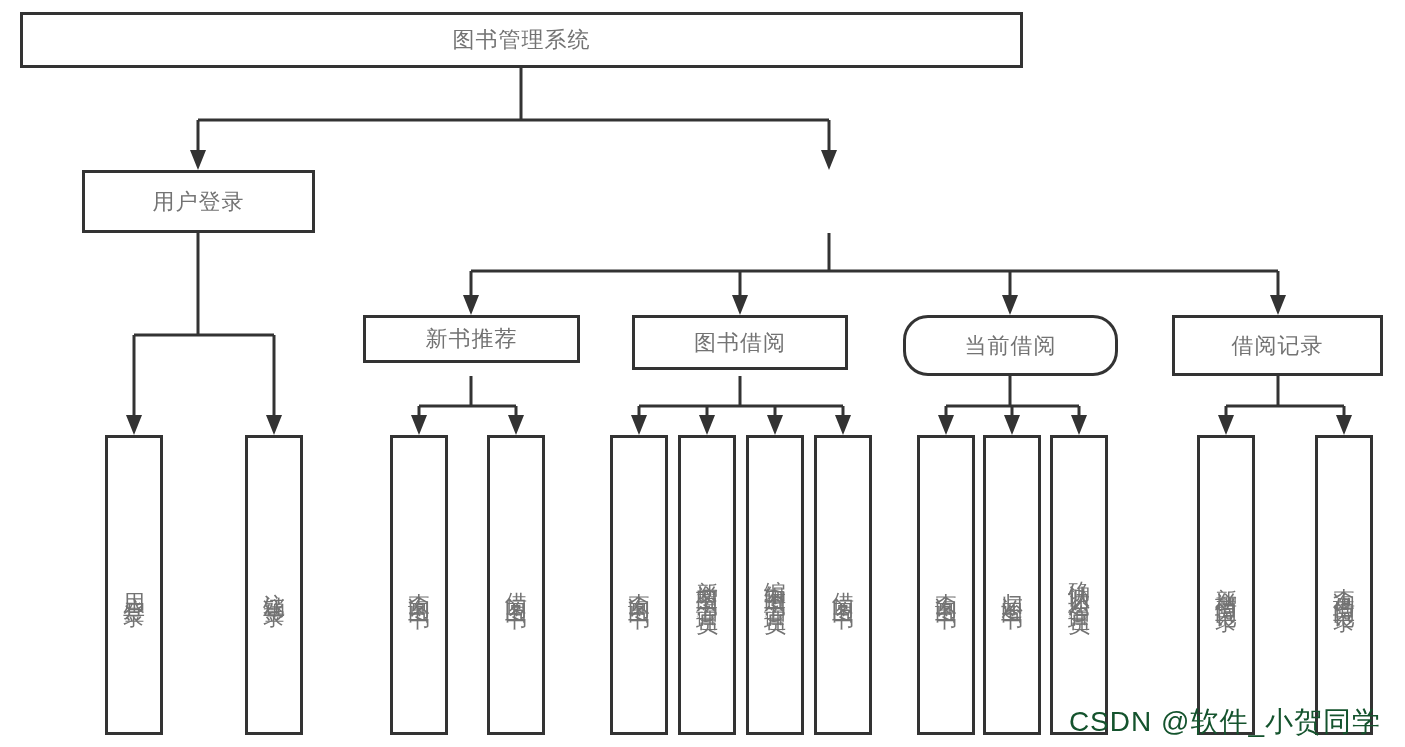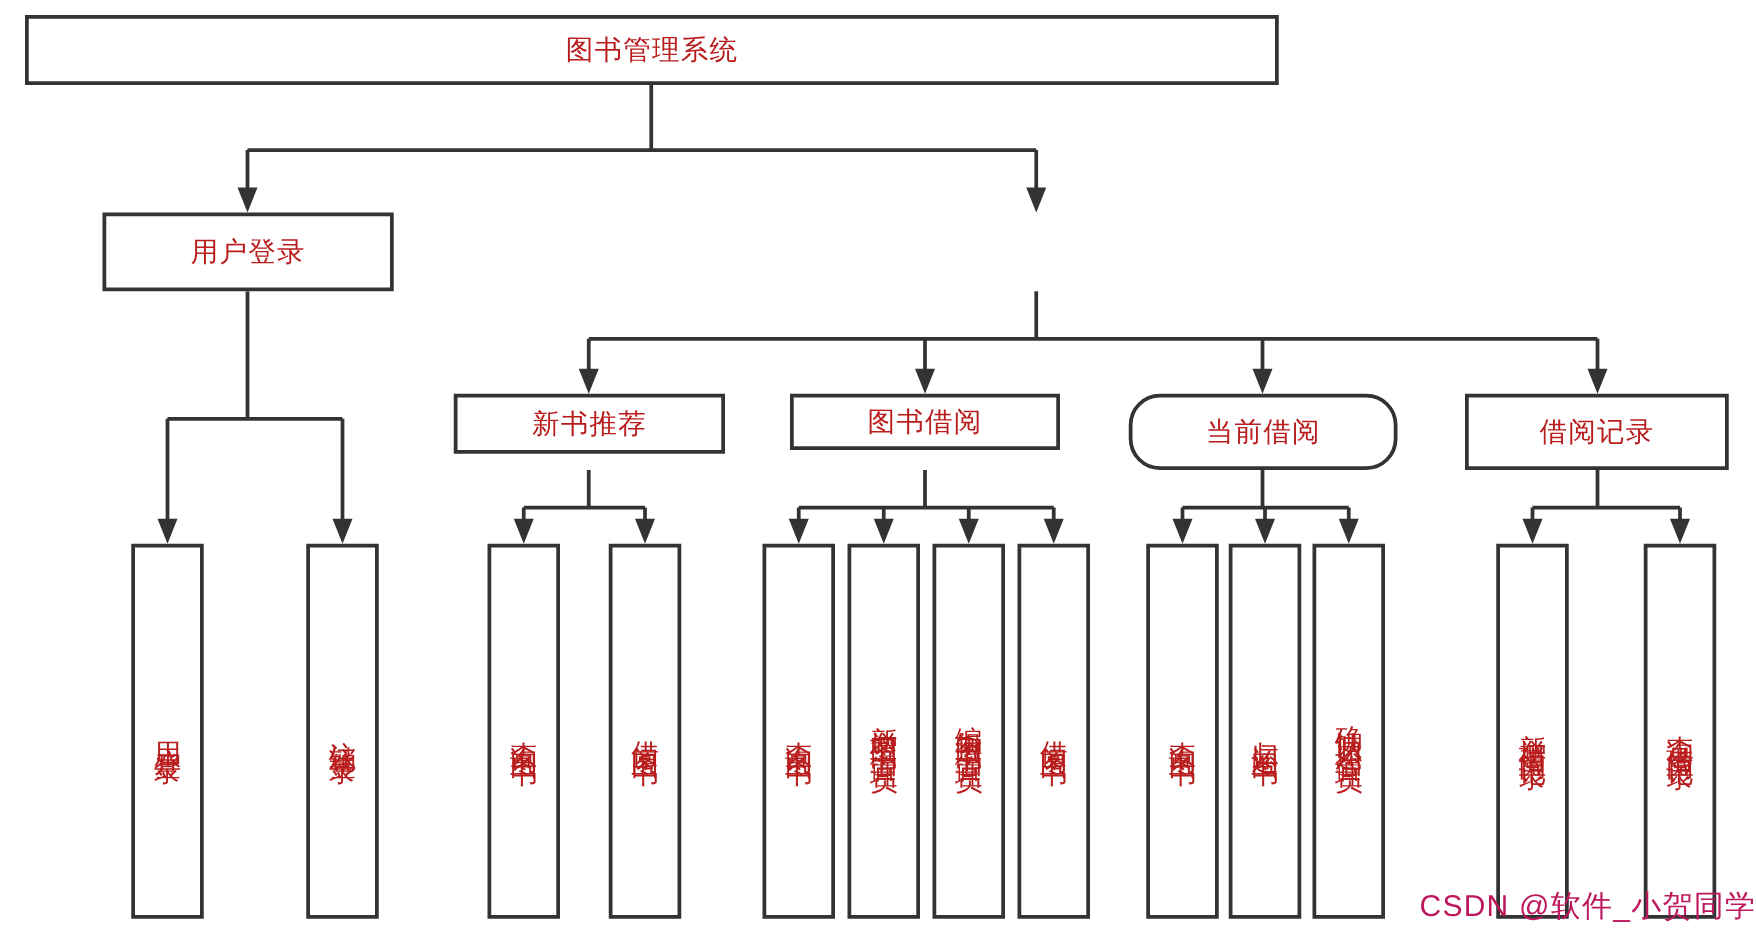--- a/index.html
+++ b/index.html
@@ -14,63 +14,63 @@
   #connectors {
     position: absolute;
     left: 0; top: 0;
     width: 1405px; height: 747px;
   }
   .node {
     position: absolute;
     box-sizing: border-box;
     border: 3px solid #333333;
     background: #ffffff;
-    color: #b91c1c;
+    color: #737373;
     font-size: 22px;
     display: flex;
     align-items: center;
     justify-content: center;
     text-align: center;
     letter-spacing: 1px;
   }
   .node.leaf {
     top: 435px;
     width: 58px;
     height: 300px;
     writing-mode: vertical-rl;
     letter-spacing: 0.22em;
     line-height: 1;
     font-size: 22px;
   }
   .root   { left: 20px;   top: 12px;  width: 1003px; height: 56px; }
   .l2a    { left: 82px;   top: 170px; width: 233px;  height: 63px; }
   .l2b    { left: 712px;  top: 170px; width: 235px;  height: 63px; }
   .l3a    { left: 363px;  top: 315px; width: 217px;  height: 48px; }
-  .l3b    { left: 632px;  top: 315px; width: 216px;  height: 45px; }
+  .l3b    { left: 632px;  top: 315px; width: 216px;  height: 55px; }
   .l3c    { left: 903px;  top: 315px; width: 215px;  height: 61px; border-radius: 25px; }
   .l3d    { left: 1172px; top: 315px; width: 211px;  height: 61px; }
   .lf1  { left: 105px; }
   .lf2  { left: 245px; }
   .lf3  { left: 390px; }
   .lf4  { left: 487px; }
   .lf5  { left: 610px; }
   .lf6  { left: 678px; }
   .lf7  { left: 746px; }
   .lf8  { left: 814px; }
   .lf9  { left: 917px; }
   .lf10 { left: 983px; }
   .lf11 { left: 1050px; }
   .lf12 { left: 1197px; }
   .lf13 { left: 1315px; }
   #watermark {
     position: absolute;
-    right: 0;
+    right: 24px;
     bottom: 6px;
-    color: #be185d;
-    font-size: 24px;
+    color: #14532d;
+    font-size: 28px;
     letter-spacing: 1px;
     white-space: nowrap;
   }
 </style>
 </head>
 <body>
 
 <div id="canvas">
 
   <svg id="connectors" width="1405" height="747" viewBox="0 0 1405 747" xmlns="http://www.w3.org/2000/svg">

